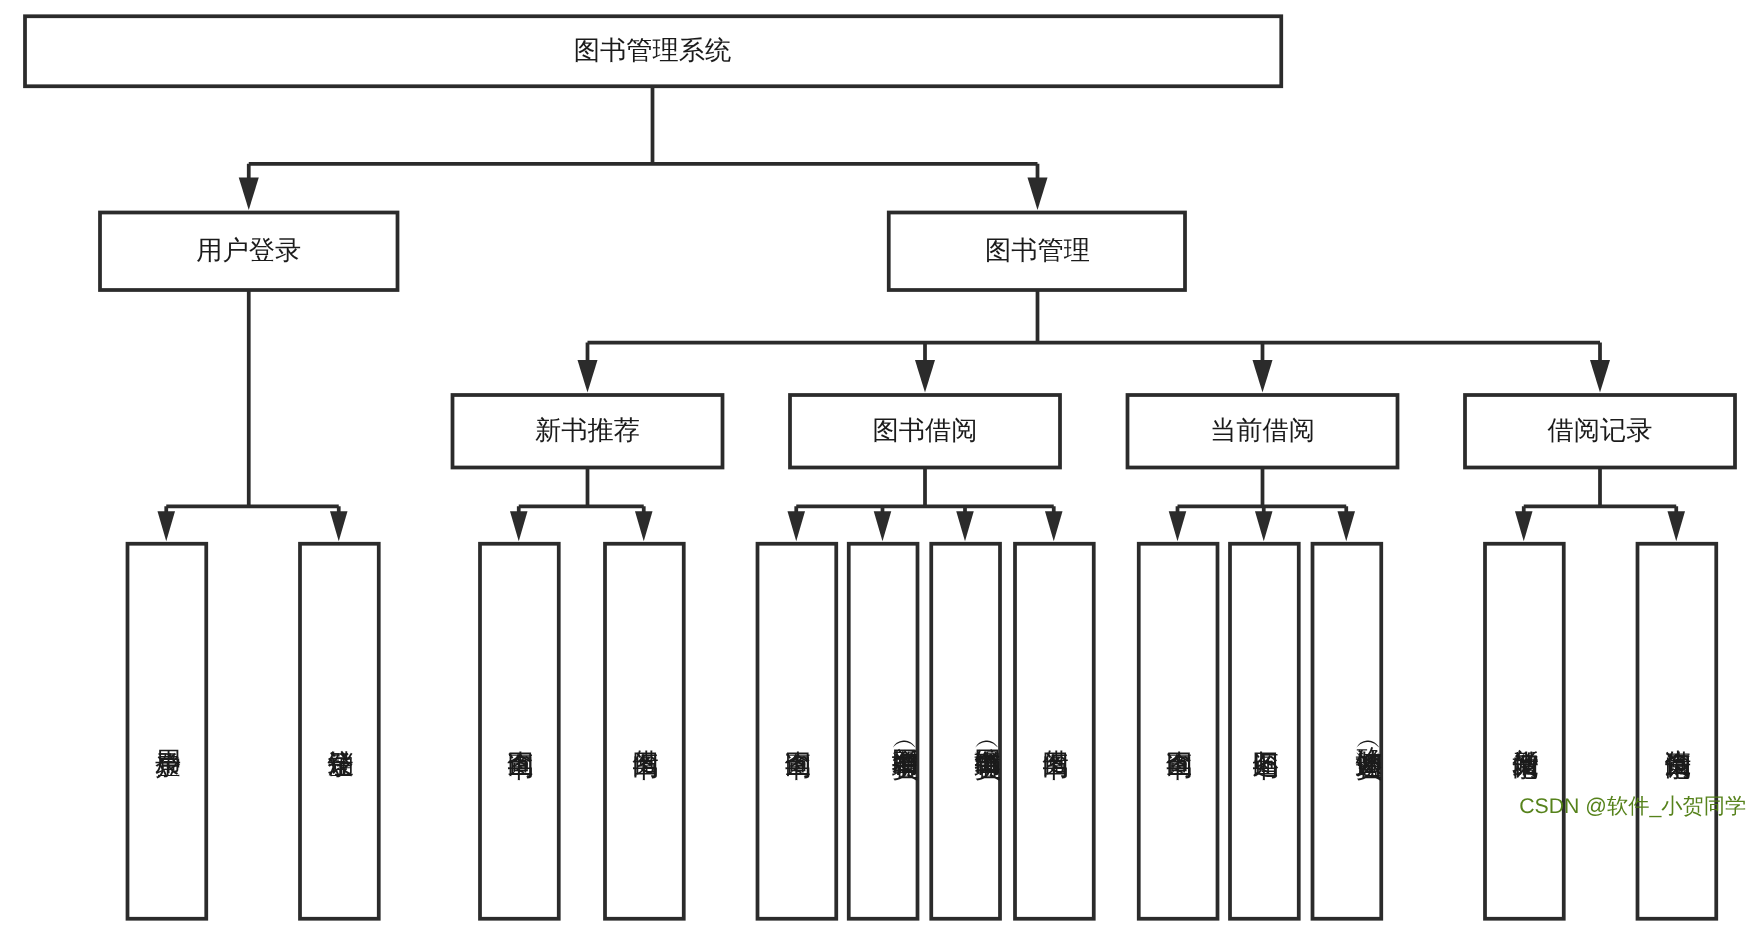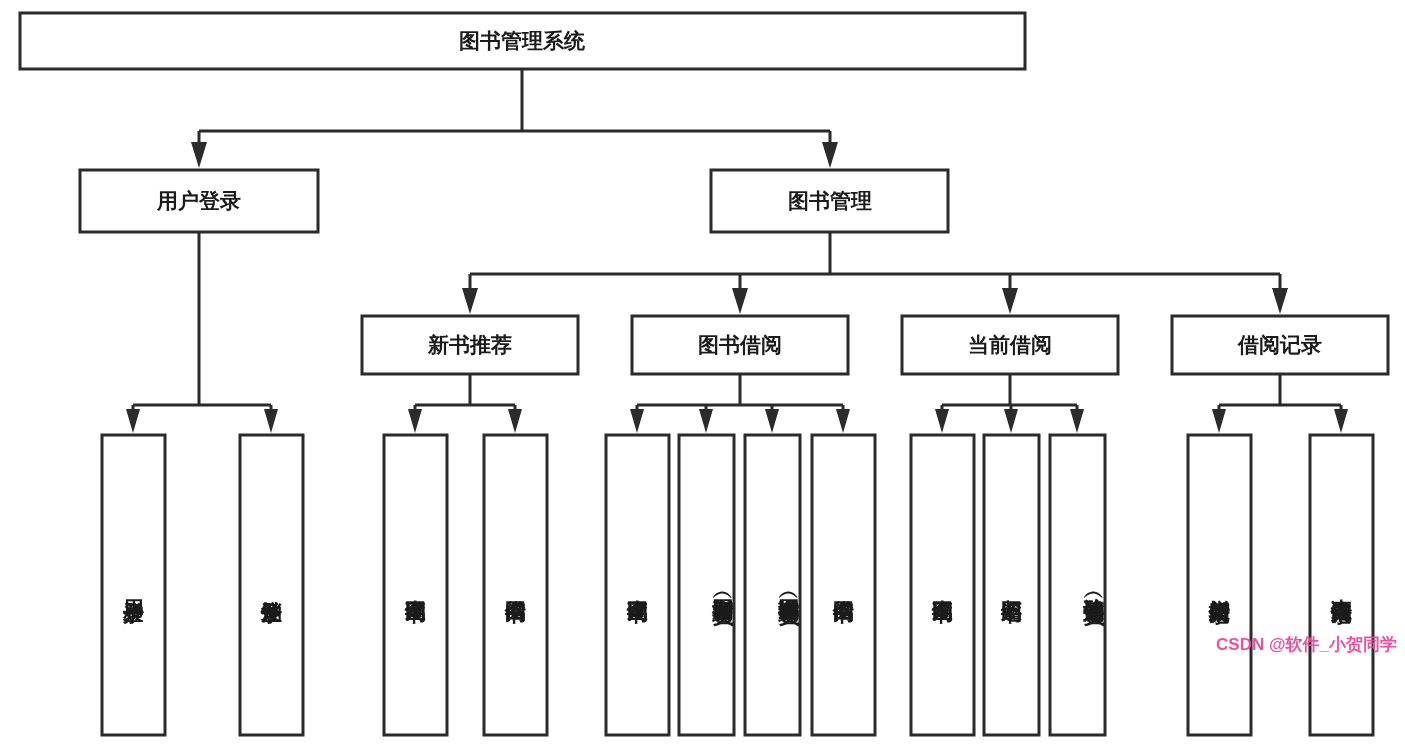--- a/index.html
+++ b/index.html
@@ -11,21 +11,20 @@
     width: 1405px;
     height: 747px;
     font-family: "Liberation Sans", "DejaVu Sans", sans-serif;
     overflow: hidden;
   }
   #diagram-root {
     position: relative;
     width: 1405px;
     height: 662px;
     background: #ffffff;
-    font-weight: bold;
   }
   svg.canvas {
     position: absolute;
     inset: 0;
     width: 1405px;
     height: 747px;
   }
   .node-rect {
     fill: #ffffff;
     stroke: #2b2b2b;
@@ -62,21 +61,21 @@
     align-items: center;
     justify-content: center;
     pointer-events: none;
   }
   .watermark {
     position: absolute;
     right: 8px;
     bottom: 6px;
     font-family: "Liberation Sans", "DejaVu Sans", sans-serif;
     font-size: 17px;
-    color: #ec4899;
+    color: #4d7c0f;
     opacity: 0.95;
     white-space: nowrap;
   }
 </style>
 </head>
 <body>
 
 <div id="diagram-root">
 
   <svg class="canvas" viewBox="0 0 1405 747" xmlns="http://www.w3.org/2000/svg">

